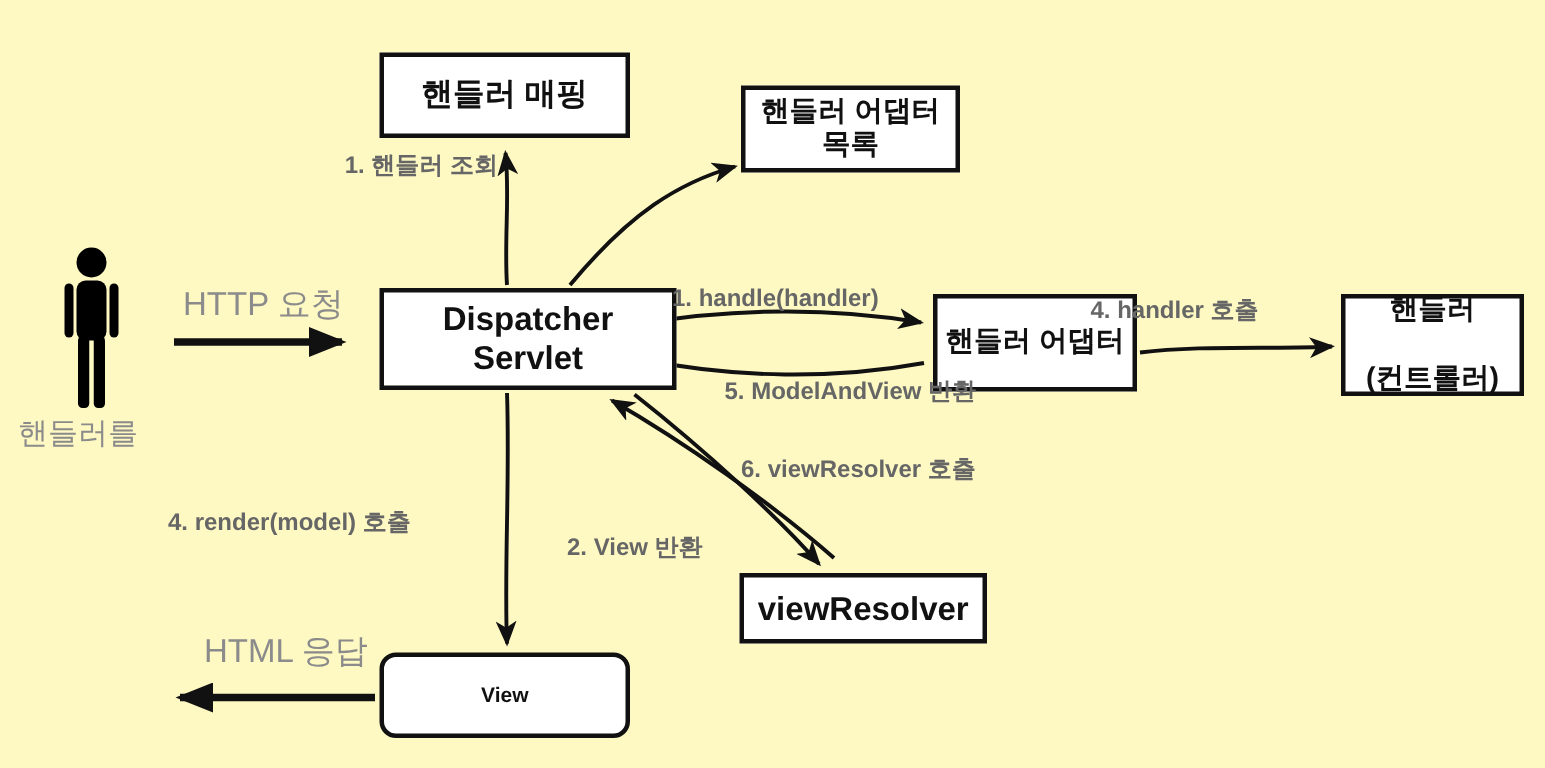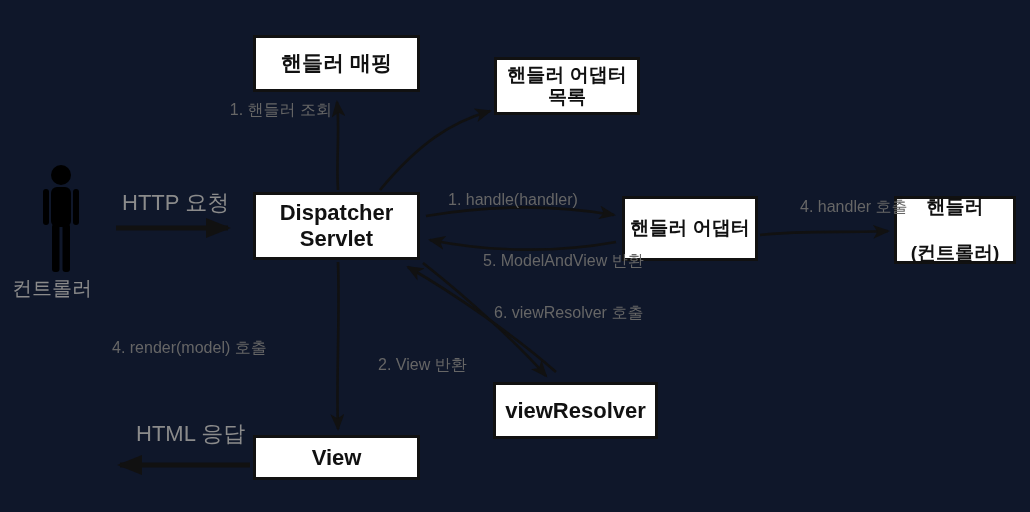--- a/index.html
+++ b/index.html
@@ -1,20 +1,20 @@
 <!DOCTYPE html>
 <html><head>
 <meta charset="utf-8">
 <style>
   html, body { margin: 0; padding: 0; background: #ffffff; }
   .canvas {
     position: relative;
     width: 1030px;
     height: 512px;
-    background: #0f172a;
+    background: #fef9c3;
     font-family: "Liberation Sans", "DejaVu Sans", sans-serif;
     overflow: hidden;
   }
   svg.arrows {
     position: absolute;
     left: 0; top: 0;
     z-index: 1;
   }
   .box {
     position: absolute;
@@ -26,45 +26,45 @@
     display: flex;
     flex-direction: column;
     align-items: center;
     justify-content: center;
     text-align: center;
     line-height: 1.18;
     z-index: 2;
   }
   .box-handler-mapping   { left: 253px; top: 35px;  width: 167px; height: 57px; font-size: 21px; }
   .box-adapter-list      { left: 494px; top: 57px;  width: 146px; height: 58px; font-size: 19px; }
-  .box-dispatcher        { left: 253px; top: 192px; width: 167px; height: 68px; font-size: 22px; }
+  .box-dispatcher        { left: 253px; top: 192px; width: 198px; height: 68px; font-size: 22px; }
   .box-handler-adapter   { left: 622px; top: 196px; width: 136px; height: 65px; font-size: 19px; }
   .box-handler           { left: 894px; top: 196px; width: 122px; height: 68px; font-size: 19px; gap: 24px; }
-  .box-view-resolver     { left: 493px; top: 382px; width: 165px; height: 57px; font-size: 22px; }
-  .box-view              { left: 253px; top: 435px; width: 167px; height: 45px; font-size: 22px; }
+  .box-view-resolver     { left: 493px; top: 382px; width: 165px; height: 47px; font-size: 22px; }
+  .box-view              { left: 253px; top: 435px; width: 167px; height: 57px; font-size: 14px; border-radius: 11px; }
   .step-label {
     position: absolute;
     color: #666666;
-    font-weight: normal;
+    font-weight: bold;
     font-size: 16px;
     white-space: nowrap;
     z-index: 3;
   }
   .io-label {
     position: absolute;
     color: #8b8b8b;
     font-weight: 400;
     font-size: 22px;
     white-space: nowrap;
     z-index: 3;
   }
   .lbl-step1 { left: 210px; top: 100px; width: 122px; text-align: right; }
   .lbl-step2 { left: 468px; top: 126px; }
   .lbl-step3 { left: 448px; top: 191px; }
-  .lbl-step4 { left: 800px; top: 197px; }
+  .lbl-step4 { left: 727px; top: 197px; }
   .lbl-step5 { left: 464px; top: 251px; margin-left: 19px; }
   .lbl-step6 { left: 494px; top: 303px; }
   .lbl-step7 { left: 378px; top: 355px; }
   .lbl-step8 { left: 112px; top: 338px; }
   .lbl-http  { left: 122px; top: 188px; }
   .lbl-html  { left: 136px; top: 419px; }
   .lbl-client{ left: 12px;  top: 275px; color: #8b8b8b; font-size: 20px; }
   .client-icon {
     position: absolute;
     left: 30px; top: 164px;
@@ -151,15 +151,15 @@
   <div class="step-label lbl-step1">1. 핸들러 조회</div>
   <div class="step-label lbl-step3">1. handle(handler)</div>
   <div class="step-label lbl-step4">4. handler 호출</div>
   <div class="step-label lbl-step5">5. ModelAndView 반환</div>
   <div class="step-label lbl-step6">6. viewResolver 호출</div>
   <div class="step-label lbl-step7">2. View 반환</div>
   <div class="step-label lbl-step8">4. render(model) 호출</div>
 
   <div class="io-label lbl-http">HTTP 요청</div>
   <div class="io-label lbl-html">HTML 응답</div>
-  <div class="io-label lbl-client">컨트롤러</div>
+  <div class="io-label lbl-client">핸들러를</div>
 
 </div>
 
 </body></html>

